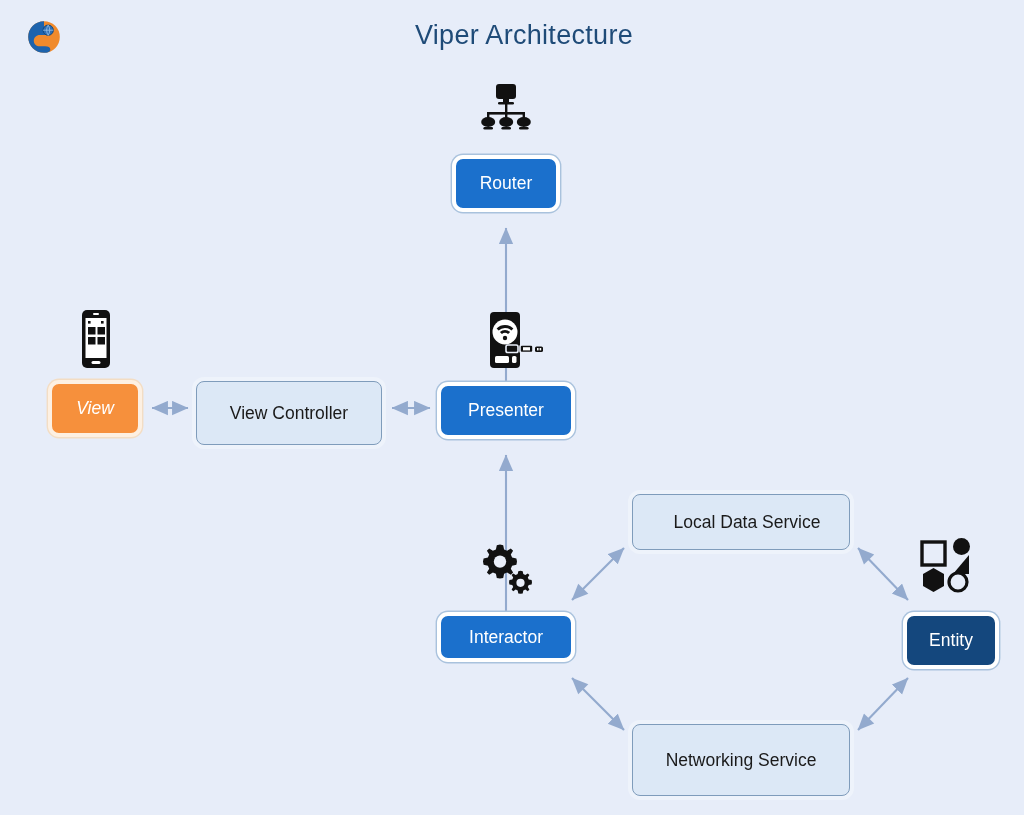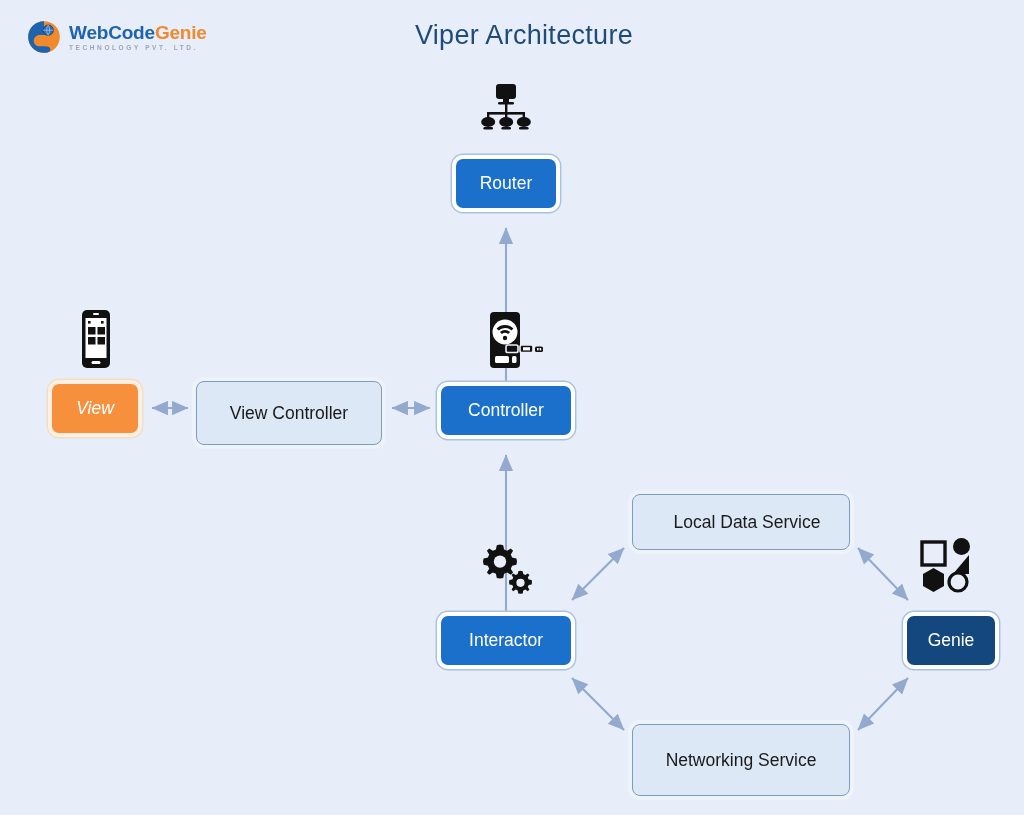--- a/index.html
+++ b/index.html
@@ -114,26 +114,20 @@
 <body>
 
 <div id="brand-logo">
   <svg id="brand-mark" viewBox="0 0 36 36">
     <path d="M18 2.2a15.8 15.8 0 1 0 0 31.6 15.8 15.8 0 0 0 0-31.6z" fill="#f08a2c"></path>
     <path d="M18 2.2A15.8 15.8 0 0 0 2.2 18 15.8 15.8 0 0 0 18 33.8c3.6 0 6.3-1 6.3-3.4 0-2.2-2-3.1-5.2-3.1h-5.4c-3.3 0-5.9-2.4-5.9-5.6 0-3.3 2.6-5.8 6-5.8h5.3c2.5 0 4.3-1.6 4.3-3.9 0-2.6-2.2-4.2-5.4-4.2z" fill="#1d63ad"></path>
     <circle cx="22.2" cy="11.2" r="5.1" fill="#2f6fb5"></circle>
     <circle cx="22.2" cy="11.2" r="5.1" fill="none" stroke="#10477e" stroke-width="1"></circle>
     <path d="M17.1 11.2h10.2M22.2 6.1c2 2.9 2 7.3 0 10.2M22.2 6.1c-2 2.9-2 7.3 0 10.2" stroke="#9cc4e8" stroke-width="0.8" fill="none"></path>
   </svg>
-  <div id="brand-text">
-    <div>
-      <span class="brand-word brand-web">Web</span><span class="brand-word brand-code">Code</span><span class="brand-word brand-genie">Genie</span>
-    </div>
-    <div id="brand-tagline">TECHNOLOGY PVT. LTD.</div>
-  </div>
 </div>
 
 <div id="page-title">Viper Architecture</div>
 
 <svg id="connectors">
   <defs>
     <marker id="ah" markerWidth="9" markerHeight="9" refX="7.6" refY="3.4" orient="auto">
       <path d="M0,0 L7.8,3.4 L0,6.8 z" fill="#93aace"></path>
     </marker>
     <marker id="ah-start" markerWidth="9" markerHeight="9" refX="0.2" refY="3.4" orient="auto">
@@ -235,30 +229,30 @@
 
 <div class="node filled orange" style="left:48px; top:380px; width:94px; height:57px;font-style:italic;">
   <span>View</span>
 </div>
 
 <div class="node outline" style="left:196px; top:381px; width:186px; height:64px;">
   <span>View Controller</span>
 </div>
 
 <div class="node filled blue" style="left:437px; top:382px; width:138px; height:57px;">
-  <span>Controller</span>
-</div>
-
-<div class="node filled blue" style="left:437px; top:612px; width:138px; height:57px;">
+  <span>Presenter</span>
+</div>
+
+<div class="node filled blue" style="left:437px; top:612px; width:138px; height:50px;">
   <span>Interactor</span>
 </div>
 
 <div class="node outline" style="left:632px; top:494px; width:218px; height:56px;padding-left:12px;">
   <span>Local Data Service</span>
 </div>
 
 <div class="node outline" style="left:632px; top:724px; width:218px; height:72px;">
   <span>Networking Service</span>
 </div>
 
 <div class="node filled darkblue" style="left:903px; top:612px; width:96px; height:57px;">
-  <span>Genie</span>
+  <span>Entity</span>
 </div>
 
 </body></html>

